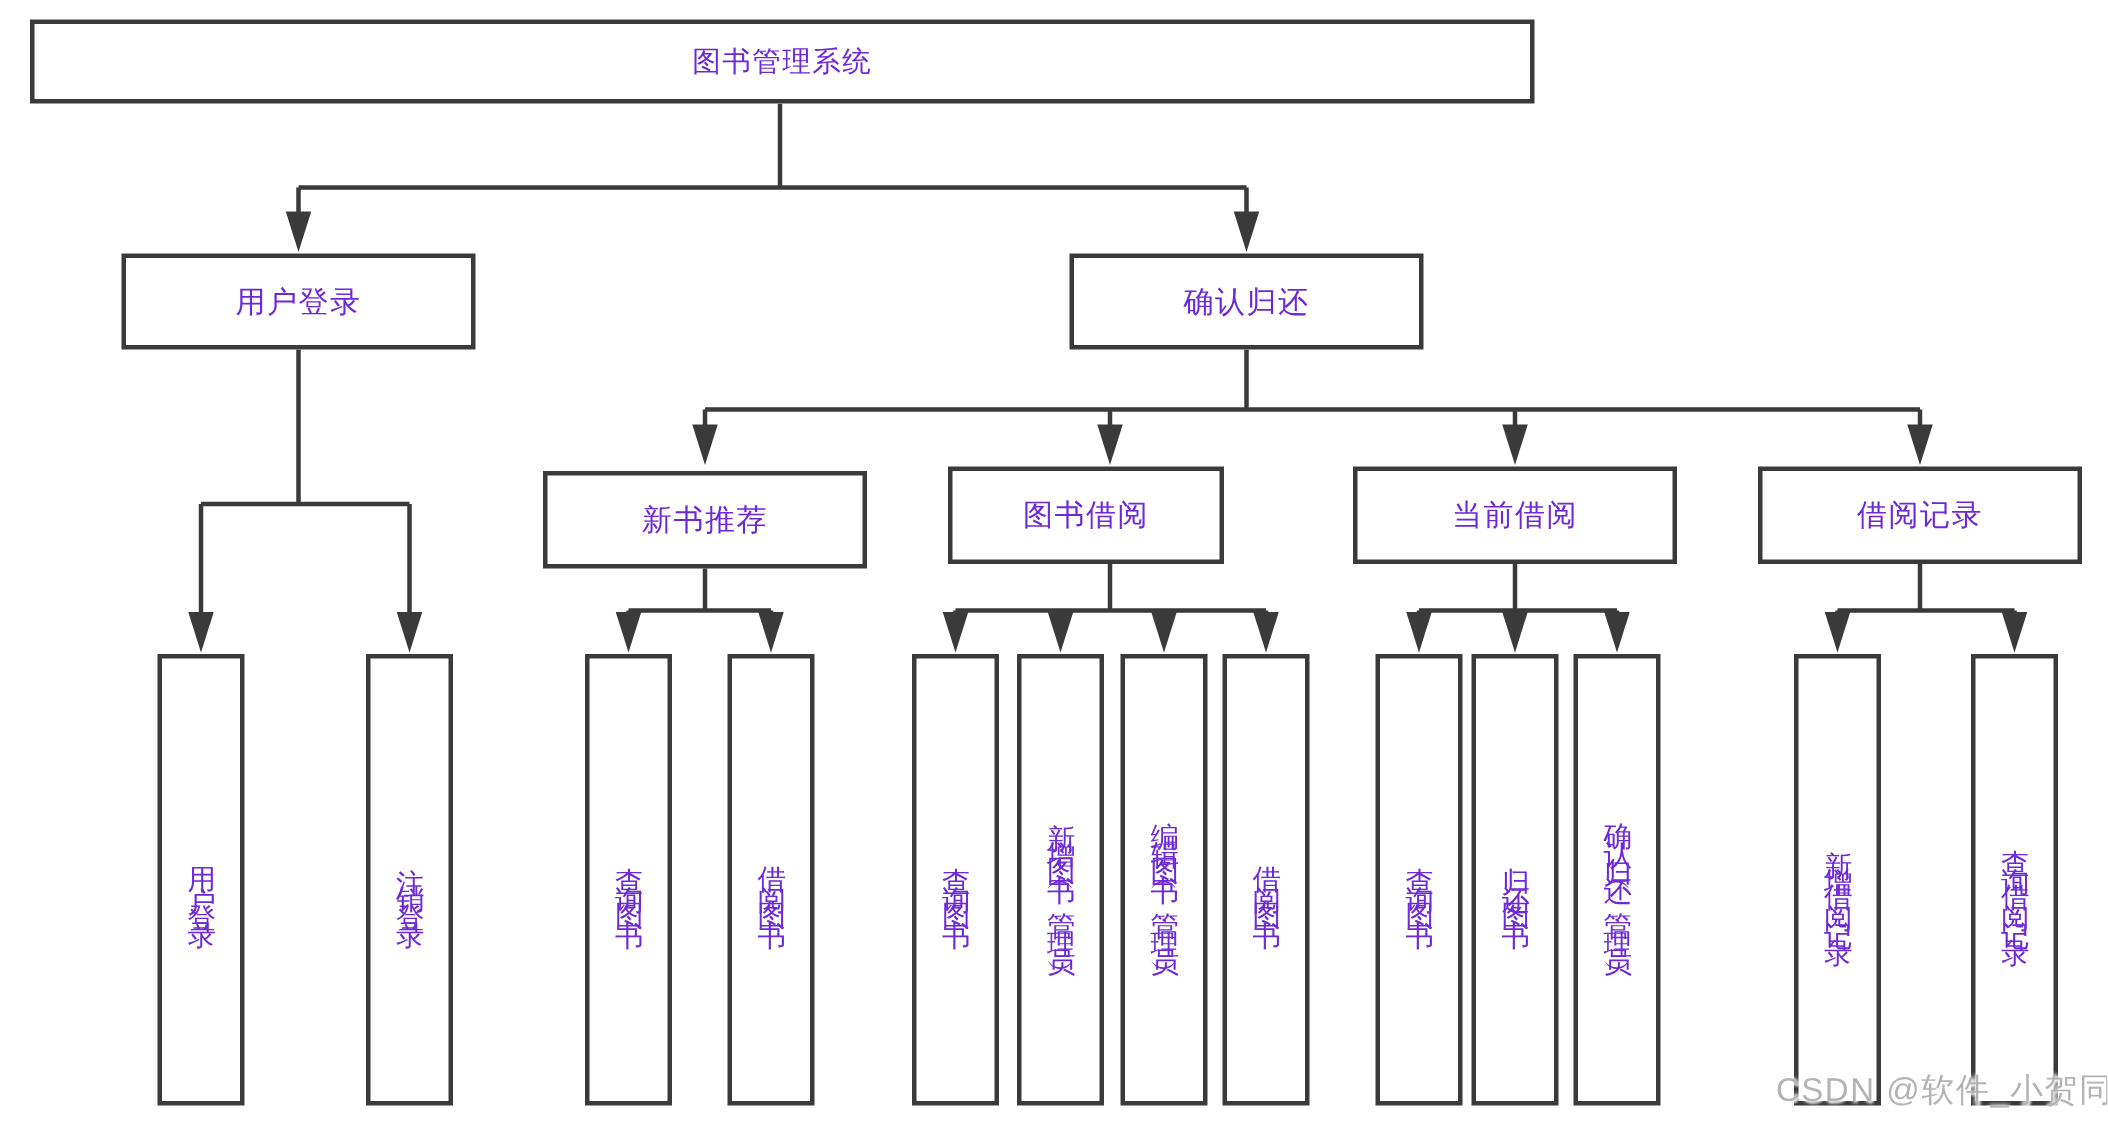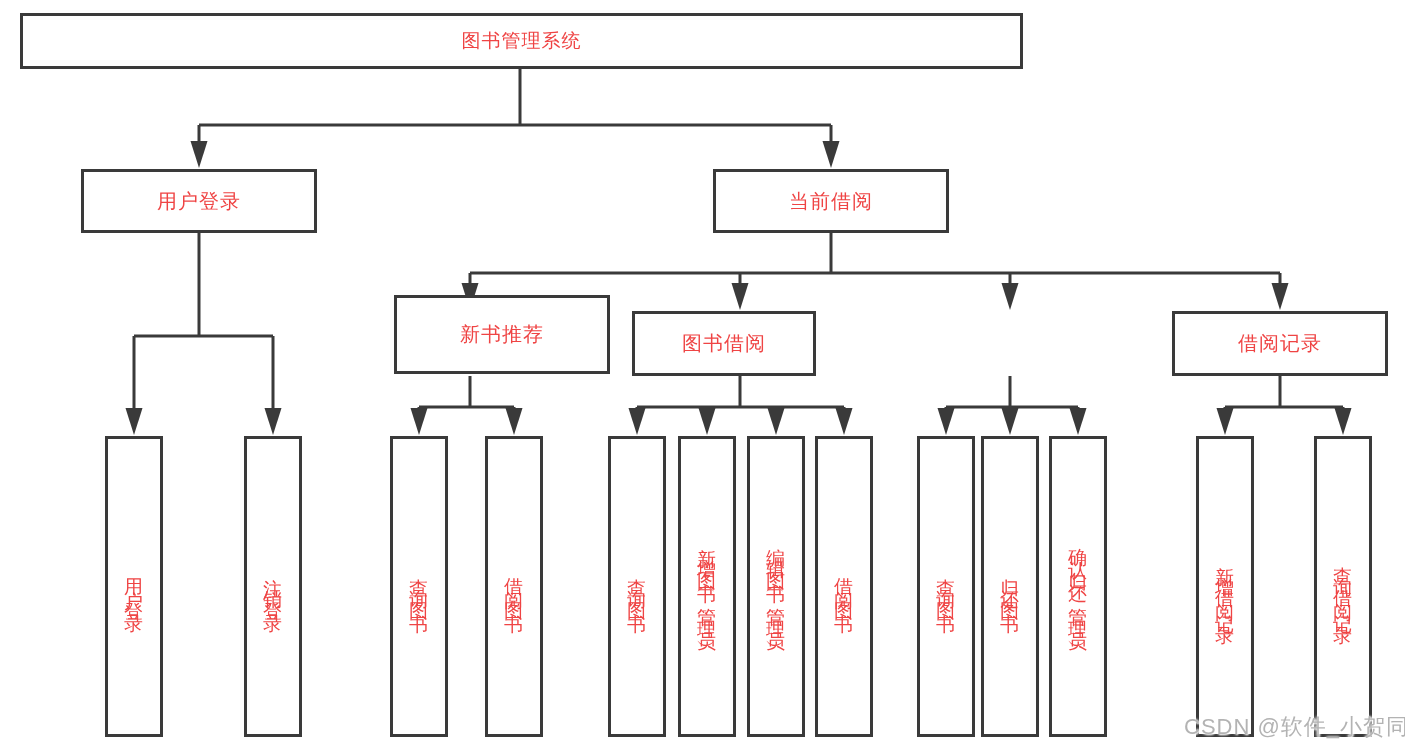--- a/index.html
+++ b/index.html
@@ -15,21 +15,21 @@
     position: absolute;
     left: 0; top: 0;
     width: 1405px; height: 747px;
     pointer-events: none;
   }
   .node {
     position: absolute;
     box-sizing: border-box;
     border: 3px solid #3a3a3a;
     background: #ffffff;
-    color: #ef4444;
+    color: #6d28d9;
     display: flex;
     align-items: center;
     justify-content: center;
     z-index: 2;
   }
   .h-node { font-size: 20px; letter-spacing: 1px; white-space: nowrap; }
   .root-node { font-size: 19px; }
   .leaf { width: 58px; top: 436px; height: 301px; }
   .vtext {
     writing-mode: vertical-rl;
@@ -95,24 +95,25 @@
       <path d="M1001.5 408 H1018.5 L1010 435 Z"></path>
       <path d="M1069.5 408 H1086.5 L1078 435 Z"></path>
       <path d="M1216.5 408 H1233.5 L1225 435 Z"></path>
       <path d="M1334.5 408 H1351.5 L1343 435 Z"></path>
     </g>
   </svg>
 
   <div class="node h-node root-node" style="left:20px; top:13px; width:1003px; height:56px;">图书管理系统</div>
 
   <div class="node h-node" style="left:81px; top:169px; width:236px; height:64px;">用户登录</div>
-  <div class="node h-node" style="left:713px; top:169px; width:236px; height:64px;">当前借阅</div>
+  <div class="node h-node" style="left:713px; top:169px; width:236px; height:64px;">确认归还</div>
 
-  <div class="node h-node" style="left:362px; top:295px; width:216px; height:79px;margin-left:32px;">新书推荐</div>
+  <div class="node h-node" style="left:362px; top:314px; width:216px; height:65px;">新书推荐</div>
   <div class="node h-node" style="left:632px; top:311px; width:184px; height:65px;">图书借阅</div>
+  <div class="node h-node" style="left:902px; top:311px; width:216px; height:65px;">当前借阅</div>
   <div class="node h-node" style="left:1172px; top:311px; width:216px; height:65px;font-family:Liberation Mono, monospace;">借阅记录</div>
 
   <div class="node leaf" style="left:105px;">
     <span class="vtext">用户登录</span>
   </div>
   <div class="node leaf" style="left:244px;">
     <span class="vtext">注销登录</span>
   </div>
 
   <div class="node leaf" style="left:390px;">

